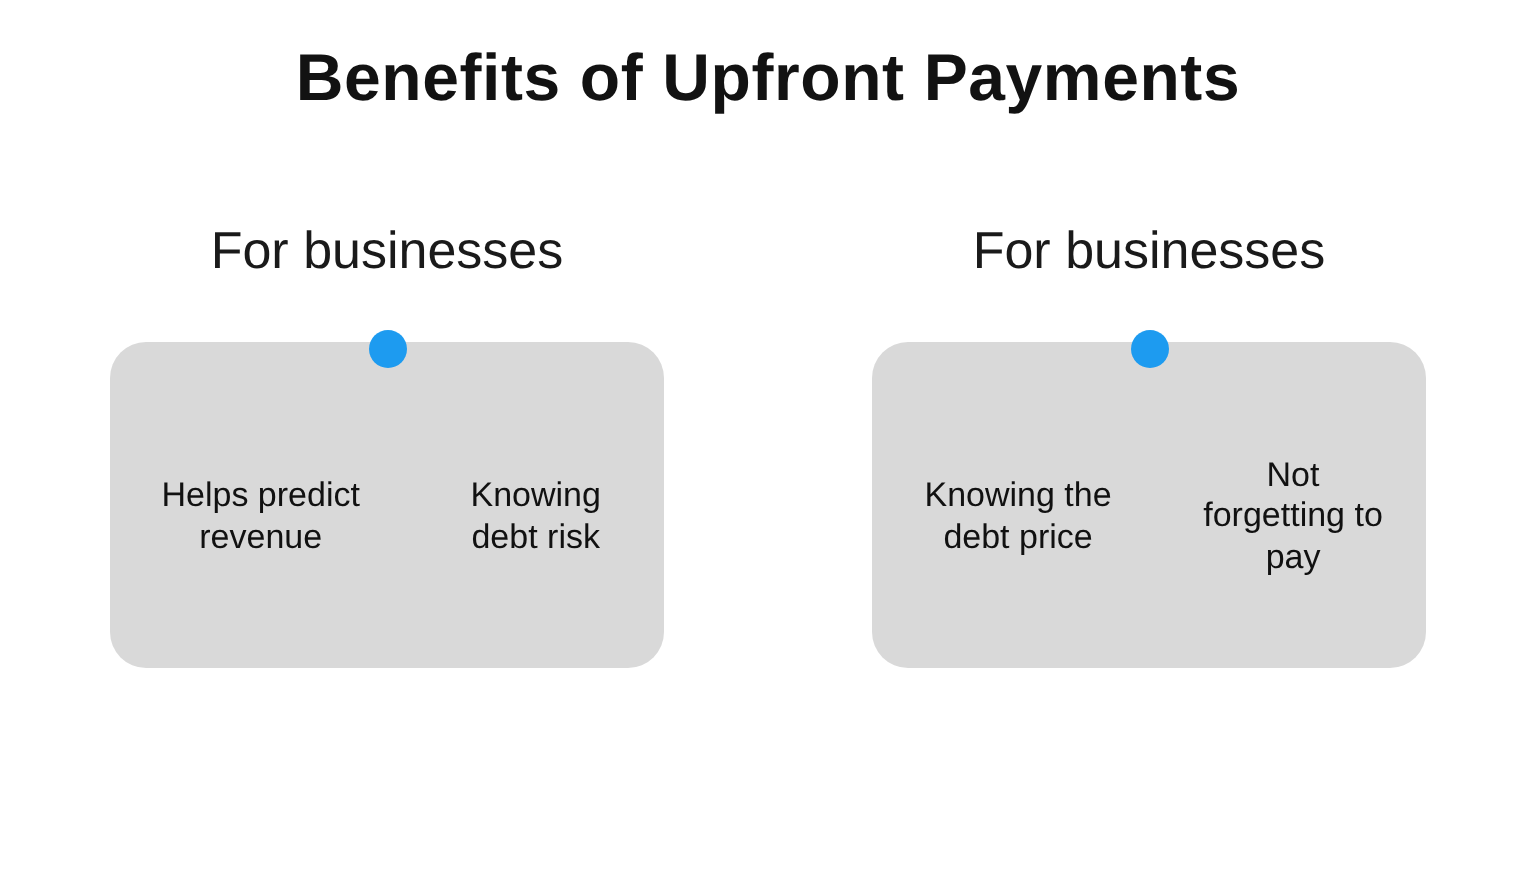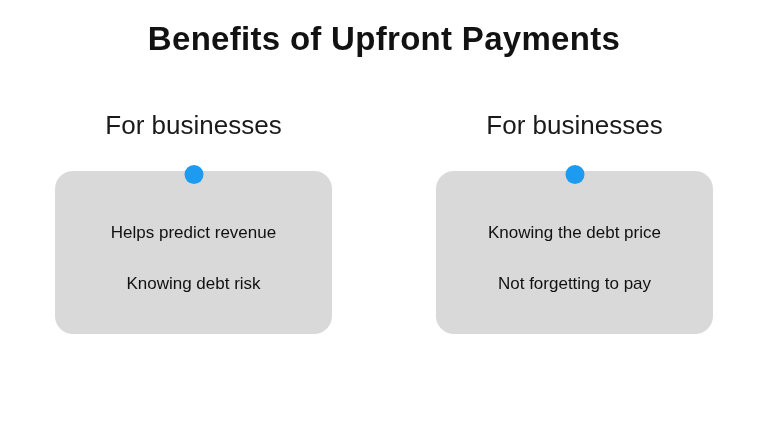--- a/index.html
+++ b/index.html
@@ -42,21 +42,21 @@
     margin-bottom: 30px;
     text-align: center;
   }
   .card {
     position: relative;
     width: 277px;
     height: 163px;
     background: #d9d9d9;
     border-radius: 18px;
     display: flex;
-    flex-direction: column;
+    flex-direction: row;
     justify-content: center;
     align-items: center;
     gap: 30px;
     padding: 12px 16px 0 16px;
   }
   .dot {
     position: absolute;
     top: -6px;
     left: 50%;
     transform: translateX(-50%);

